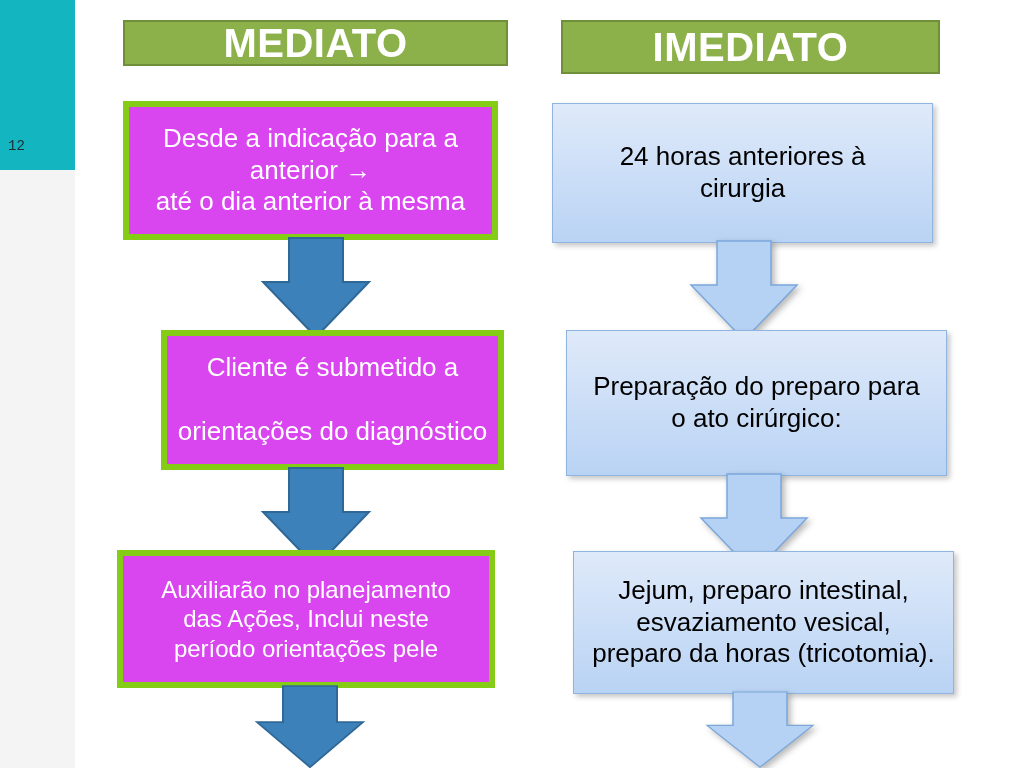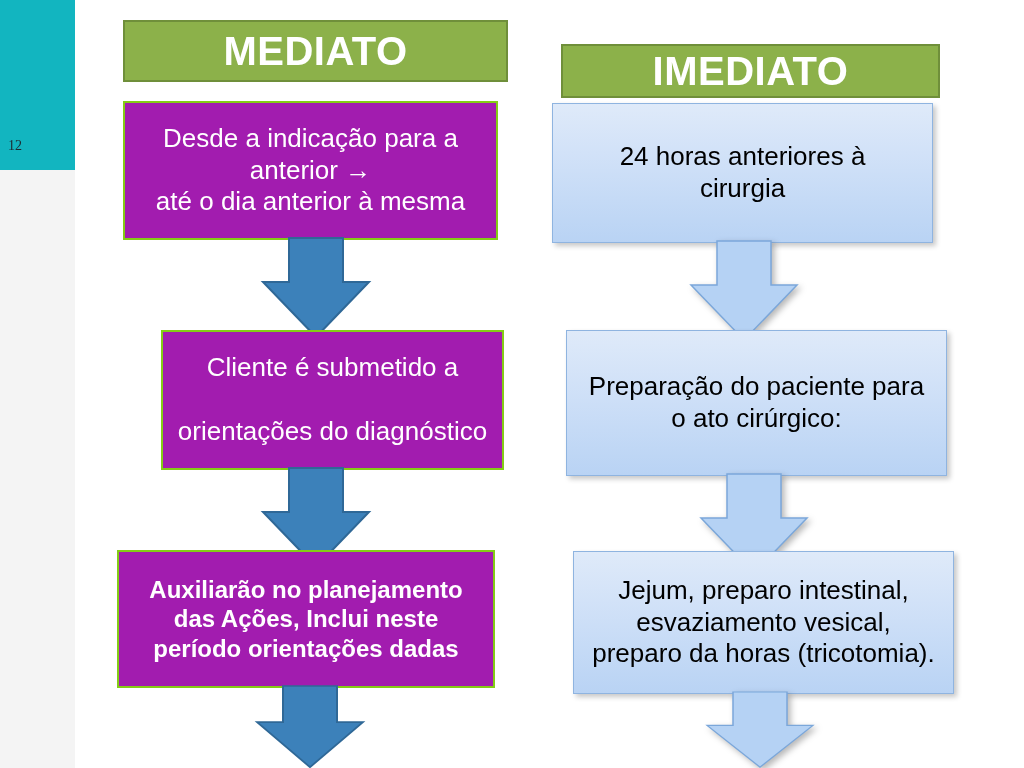--- a/index.html
+++ b/index.html
@@ -34,66 +34,66 @@
     background: #12b5c0;
   }
   .slide-number {
     position: absolute;
     left: 8px;
     top: 138px;
     width: 40px;
     font-size: 14px;
     color: #1d2b33;
     text-align: left;
-    font-family: Liberation Serif, serif;
+    font-family: Liberation Mono, monospace;
   }
 
   
   .banner {
     position: absolute;
     box-sizing: border-box;
     display: flex;
     align-items: center;
     justify-content: center;
     background: #8cb14a;
     border: 2px solid #6f8f3a;
     color: #ffffff;
     font-weight: bold;
     letter-spacing: 0.5px;
   }
-  .banner.left  { left: 123px; top: 20px;  width: 385px; height: 62px; font-size: 40px; }
-  .banner.right { left: 561px; top: 20px;  width: 379px; height: 54px; font-size: 40px; margin-top: 24px; }
+  .banner.left  { left: 123px; top: 20px;  width: 385px; height: 46px; font-size: 40px; }
+  .banner.right { left: 561px; top: 20px;  width: 379px; height: 54px; font-size: 40px; }
 
   
   .fbox {
     position: absolute;
     box-sizing: border-box;
     display: flex;
     align-items: center;
     justify-content: center;
     text-align: center;
     padding: 4px 10px;
     line-height: 1.22;
   }
   .fbox .txt { display: block; width: 100%; }
 
   .fbox.dark {
-    background: #a21caf;
-    border: 2px solid #84cc16;
+    background: #d946ef;
+    border: 6px solid #84cc16;
     color: #ffffff;
     font-size: 26px;
   }
   .fbox.light {
     background: linear-gradient(to bottom, #dfeaf9 0%, #d2e2f8 35%, #b9d3f4 100%);
     border: 1px solid #8fb4e0;
     color: #000000;
     font-size: 26px;
     box-shadow: 3px 3px 5px rgba(0,0,0,0.22);
   }
-  .fbox.bold { font-weight: bold; font-size: 24px; }
+  .fbox.bold { font-weight: normal; font-size: 24px; }
 
   
   .l1 { left: 123px; top: 101px; width: 375px; height: 139px; }
   .l2 { left: 123px; top: 330px; width: 343px; height: 140px; margin-left: 38px; }
   .l3 { left: 117px; top: 550px; width: 378px; height: 138px; }
   
   .r1 { left: 552px; top: 103px; width: 381px; height: 140px; }
   .r2 { left: 566px; top: 330px; width: 381px; height: 146px; }
   .r3 { left: 573px; top: 551px; width: 381px; height: 143px; text-align: center; }
 
@@ -150,21 +150,21 @@
   <div class="arrow a-l2">
     <svg viewBox="0 0 108 100" preserveAspectRatio="none">
       <polygon points="27,0 81,0 81,44 107,44 54,99 1,44 27,44" fill="#3c81ba" stroke="#2f6897" stroke-width="2"></polygon>
     </svg>
   </div>
 
   <div class="fbox dark bold l3">
     <span class="txt">
       <span>Auxiliarão no planejamento</span><br>
       <span>das Ações, Inclui neste</span><br>
-      <span>período orientações dadas</span><br>
+      <span>período orientações pele</span><br>
     </span>
   </div>
 
   <div class="arrow a-l3">
     <svg viewBox="0 0 108 100" preserveAspectRatio="none">
       <polygon points="27,0 81,0 81,44 107,44 54,99 1,44 27,44" fill="#3c81ba" stroke="#2f6897" stroke-width="2"></polygon>
     </svg>
   </div>
 
   <div class="fbox light r1">
@@ -175,21 +175,21 @@
   </div>
 
   <div class="arrow light-arrow a-r1">
     <svg viewBox="0 0 108 100" preserveAspectRatio="none">
       <polygon points="27,0 81,0 81,44 107,44 54,99 1,44 27,44" fill="#b5d2f4" stroke="#7ba7da" stroke-width="1.5"></polygon>
     </svg>
   </div>
 
   <div class="fbox light r2">
     <span class="txt">
-      <span>Preparação do paciente para</span><br>
+      <span>Preparação do preparo para</span><br>
       <span>o ato cirúrgico:</span>
     </span>
   </div>
 
   <div class="arrow light-arrow a-r2">
     <svg viewBox="0 0 108 100" preserveAspectRatio="none">
       <polygon points="27,0 81,0 81,44 107,44 54,99 1,44 27,44" fill="#b5d2f4" stroke="#7ba7da" stroke-width="1.5"></polygon>
     </svg>
   </div>
 

